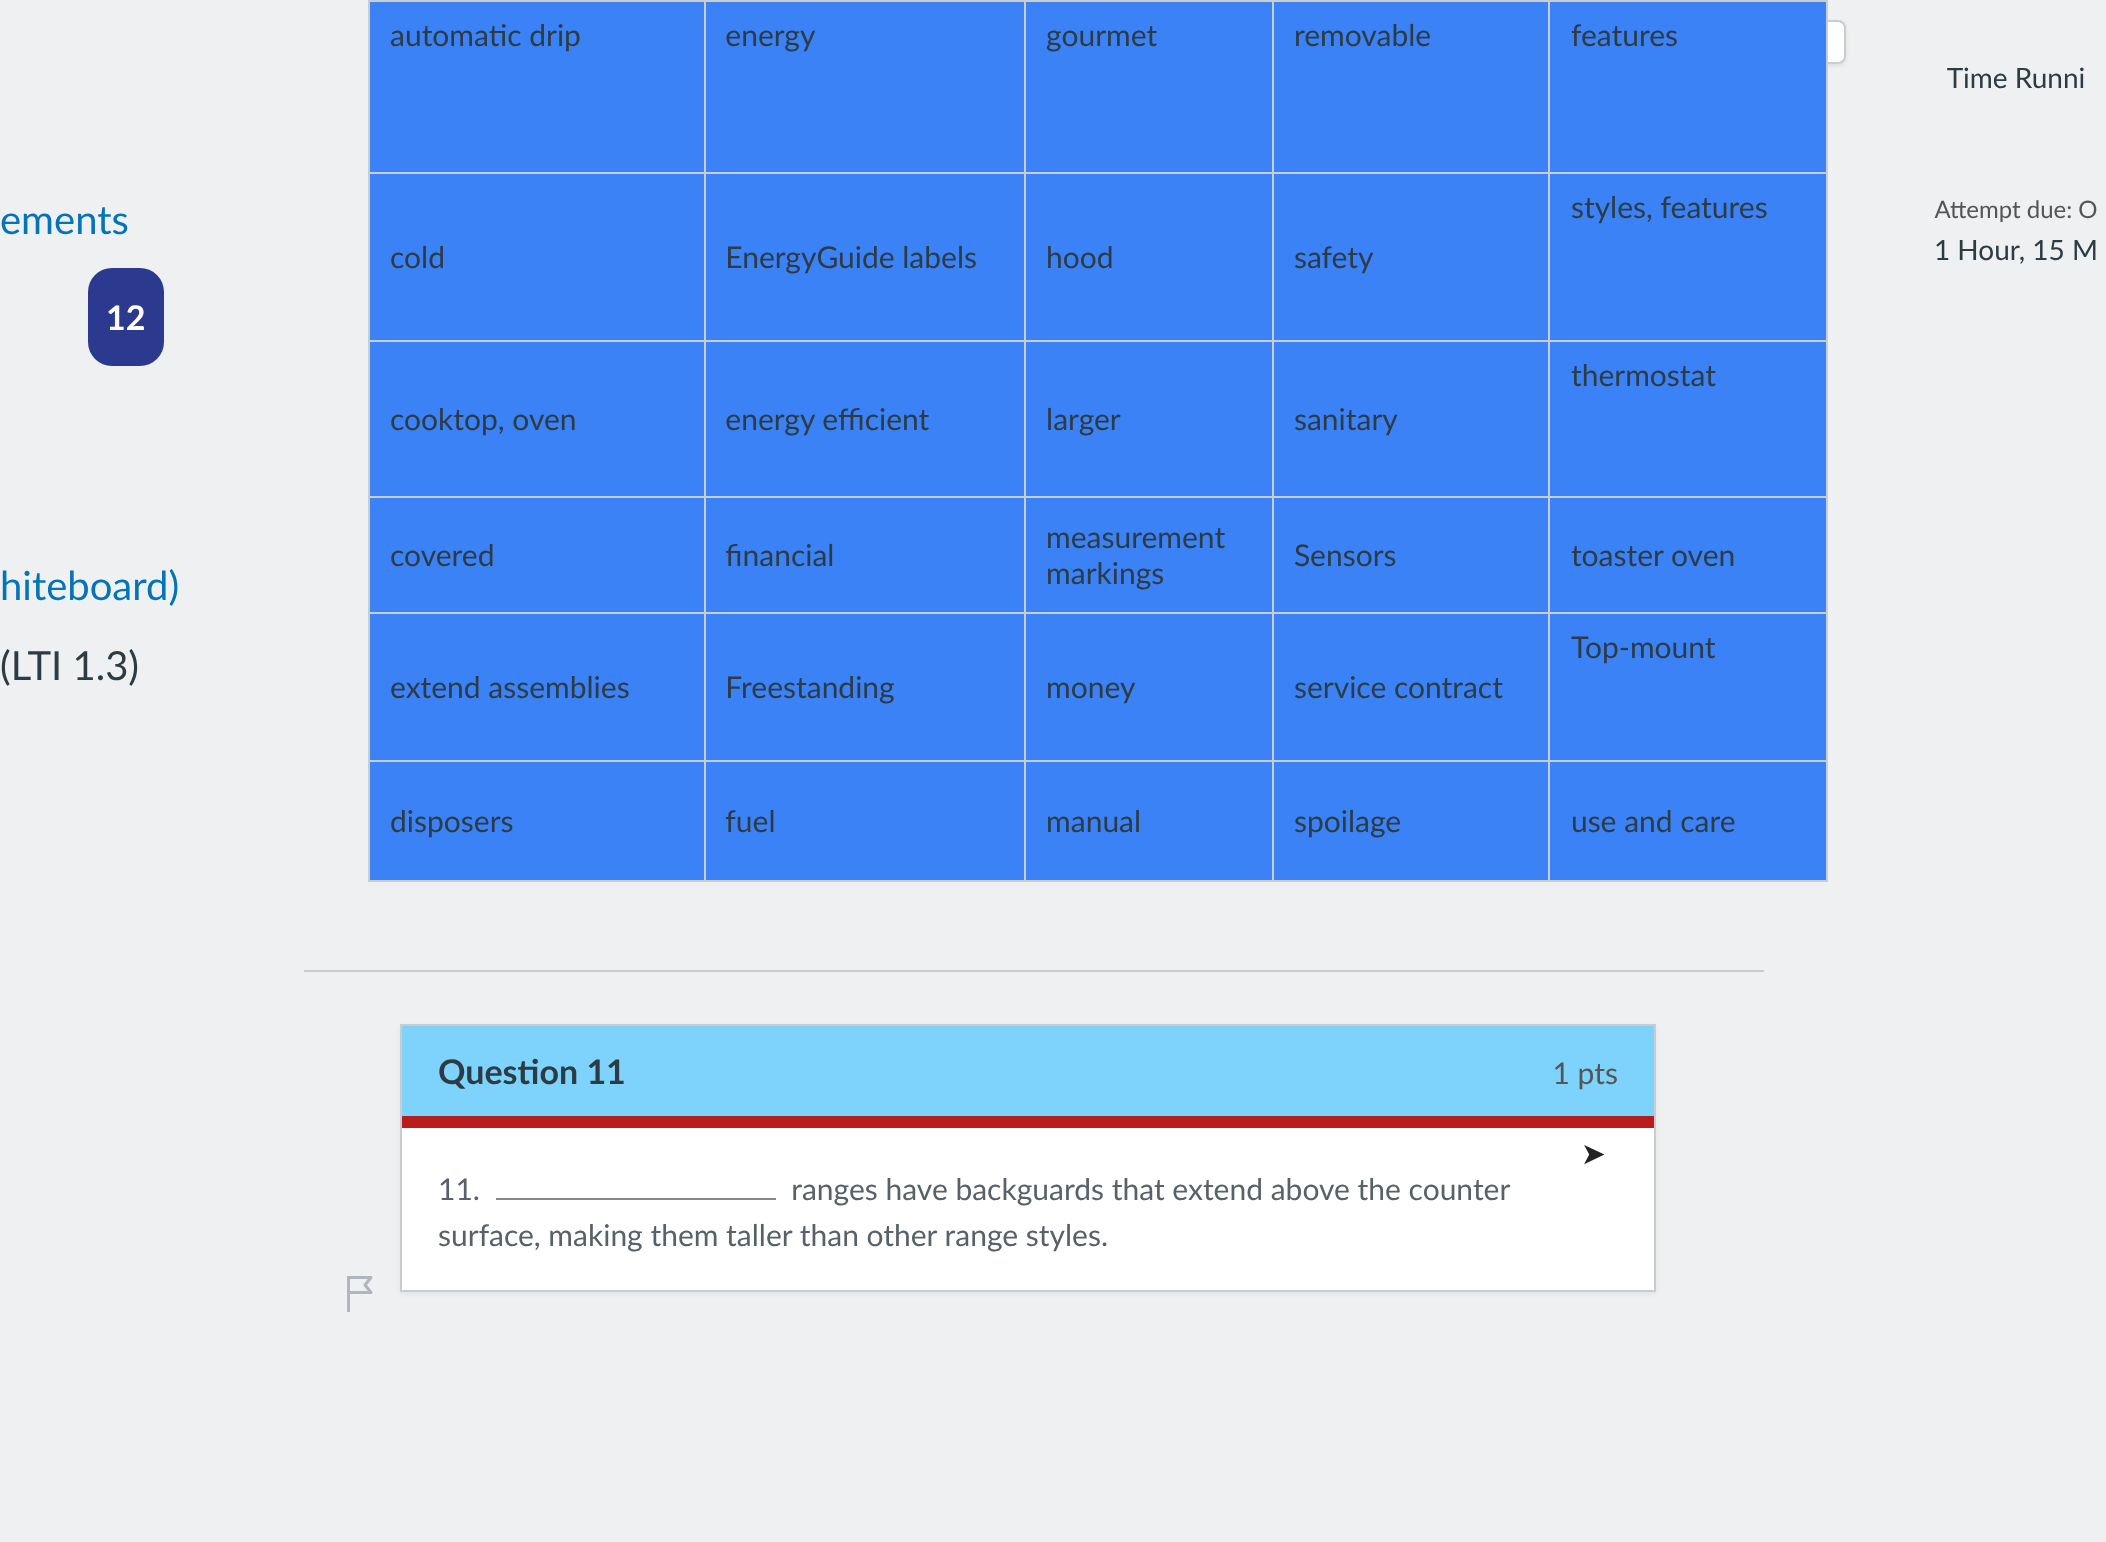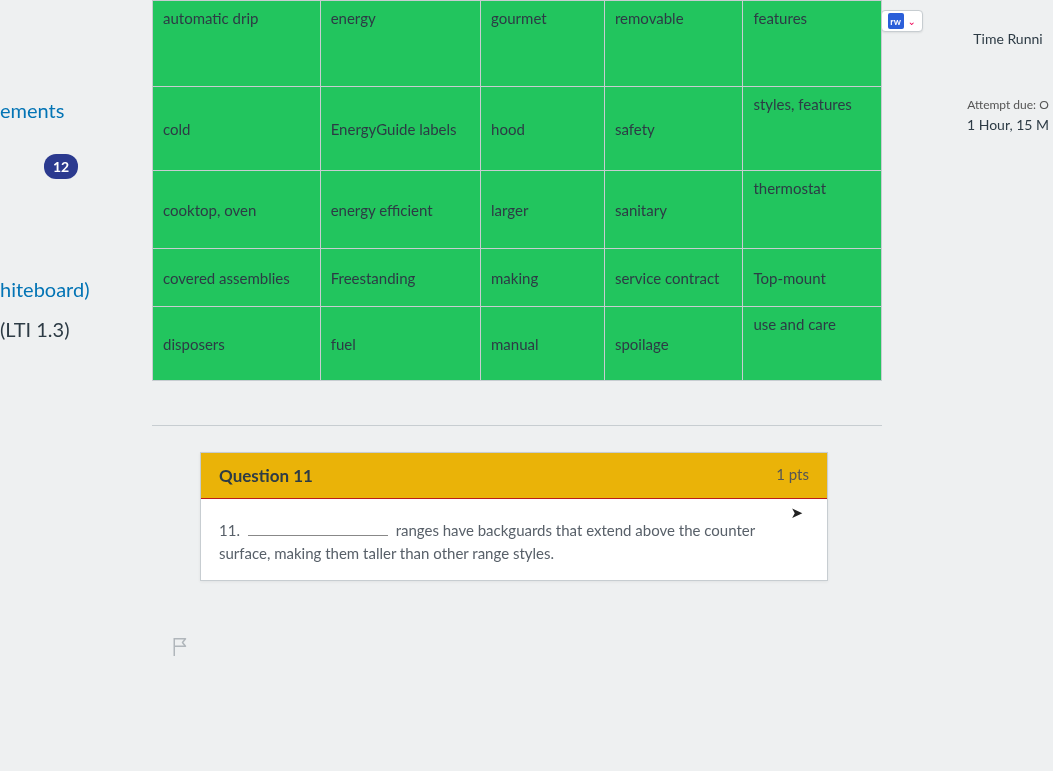--- a/index.html
+++ b/index.html
@@ -24,26 +24,26 @@
       font-size: 20px;
       padding: 8px 8px 8px 0;
       text-align: left;
       cursor: pointer;
     }
     .side-link.muted { color: #2d3b45; }
     .badge {
       display: inline-block;
       background: #2b3a8f;
       color: #fff;
-      font-size: 14px;
+      font-size: 17px;
       font-weight: bold;
       border-radius: 12px;
-      padding: 4px 9px;
+      padding: 14px 9px;
       margin-left: 44px;
-      margin-top: 24px;
+      margin-top: 4px;
     }
     .timer {
       position: absolute;
       right: 0;
       top: 28px;
       text-align: center;
       font-size: 14px;
       color: #2d3b45;
       line-height: 1.5;
       width: 90px;
@@ -74,21 +74,22 @@
     .extension-badge .chev { color: #e05; font-size: 10px;}
     .main {
       position: absolute;
       left: 152px;
       top: 0;
       width: 730px;
     }
     table.wordbank {
       border-collapse: collapse;
       width: 100%;
-      background: #22c55e;
+      background: #3b82f6;
+      margin-left: 32px;
     }
     table.wordbank td {
       border: 1px solid #c7cdd1;
       padding: 6px 10px;
       font-size: 15px;
       color: #2d3b45;
       vertical-align: middle;
       height: 72px;
     }
     table.wordbank tr:nth-child(1) td { height: 86px; vertical-align: top; padding-top: 8px;}
@@ -111,24 +112,24 @@
     .question-card {
       margin-left: 48px;
       width: 628px;
       border: 1px solid #c7cdd1;
       background: #fff;
       box-shadow: 0 1px 3px rgba(0,0,0,0.06);
     }
     .question-header {
       display: flex;
       justify-content: space-between;
-      align-items: flex-start;
+      align-items: flex-end;
       padding: 12px 18px;
-      border-bottom: 1px solid #b91c1c;
-      background: #eab308;
+      border-bottom: 6px solid #b91c1c;
+      background: #7dd3fc;
     }
     .question-header .qtitle { font-weight: 700; font-size: 17px; color: #2d3b45;}
     .question-header .pts { font-size: 15px; color: #555; }
     .question-body {
       padding: 20px 18px 16px 18px;
       font-size: 15px;
       color: #586069;
       line-height: 1.5;
       position: relative;
     }
@@ -208,23 +209,30 @@
         <td>styles, features</td>
       </tr>
       <tr>
         <td>cooktop, oven</td>
         <td>energy efficient</td>
         <td>larger</td>
         <td>sanitary</td>
         <td>thermostat</td>
       </tr>
       <tr>
-        <td>covered assemblies</td>
+        <td>covered</td>
+        <td>financial</td>
+        <td>measurement markings</td>
+        <td>Sensors</td>
+        <td>toaster oven</td>
+      </tr>
+      <tr>
+        <td>extend assemblies</td>
         <td>Freestanding</td>
-        <td>making</td>
+        <td>money</td>
         <td>service contract</td>
         <td>Top-mount</td>
       </tr>
       <tr>
         <td>disposers</td>
         <td>fuel</td>
         <td>manual</td>
         <td>spoilage</td>
         <td>use and care</td>
       </tr>

